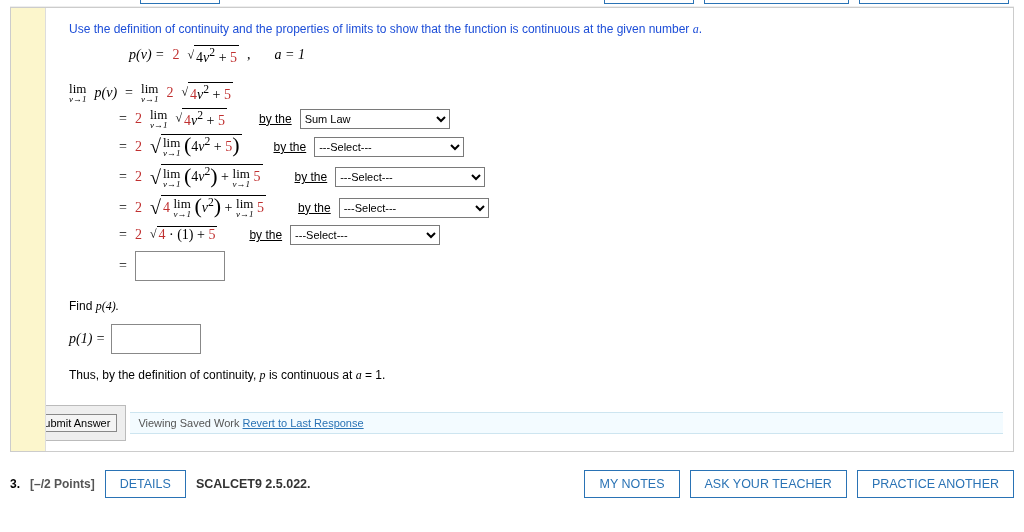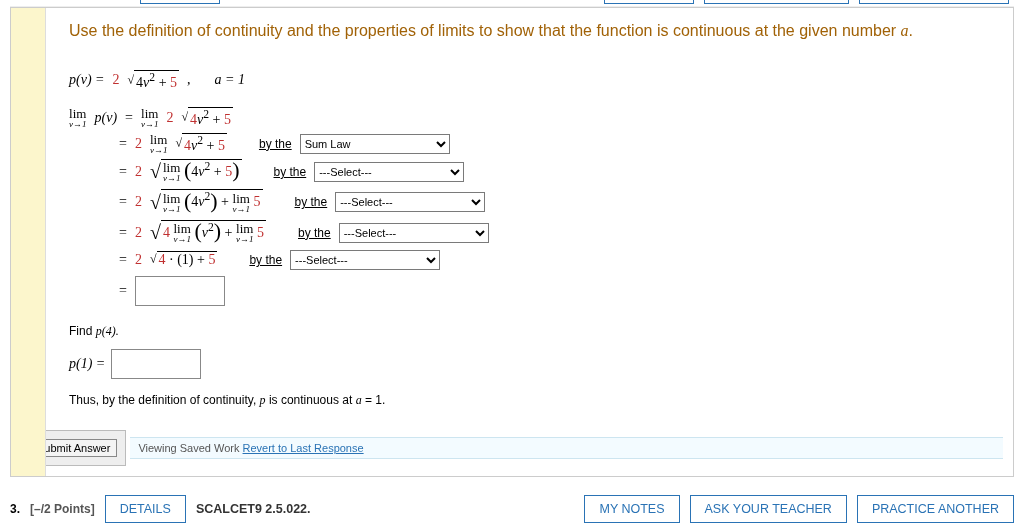--- a/index.html
+++ b/index.html
@@ -27,23 +27,23 @@
     left: 0; top: 0; bottom: 0;
     width: 34px;
     background: #fcf6cc;
     border-right: 1px solid #ddd;
   }
   .content {
     margin-left: 48px;
     padding: 8px 10px 10px 10px;
   }
   .instr {
-    font-size: 16px;
-    color: #a16207;
-    margin: 6px 0 30px 0;
+    font-size: 12px;
+    color: #1d4ed8;
+    margin: 6px 0 8px 0;
   }
   .ital { font-style: italic; font-family: "Times New Roman", serif; }
   .math-row {
     display: flex;
     align-items: center;
     gap: 8px;
     margin: 4px 0;
   }
   .math {
     font-family: "Times New Roman", serif;
@@ -231,21 +231,21 @@
   </div>
 
   <div class="question-block">
     <div class="left-gutter"></div>
     <div class="content">
 
       <div class="instr">
         <span>Use the definition of continuity and the properties of limits to show that the function is continuous at the given number </span><span class="ital">a</span><span>.</span>
       </div>
 
-      <div class="math-row" style="margin-bottom:16px;">
+      <div class="math-row" style="margin-left:60px; margin-bottom:16px;">
         <span class="math ital">p(v) = </span>
         <span class="math redn">2</span>
         <span class="sqrt">
           <span class="rad">√</span>
             <span class="bar math">4<span class="ital">v</span><sup>2</sup> + <span class="redn">5</span></span>
         </span>
         <span class="math">,</span>
         <span style="width:8px;"></span>
         <span class="math ital"><span class="ital">a</span> = 1</span>
       </div>

